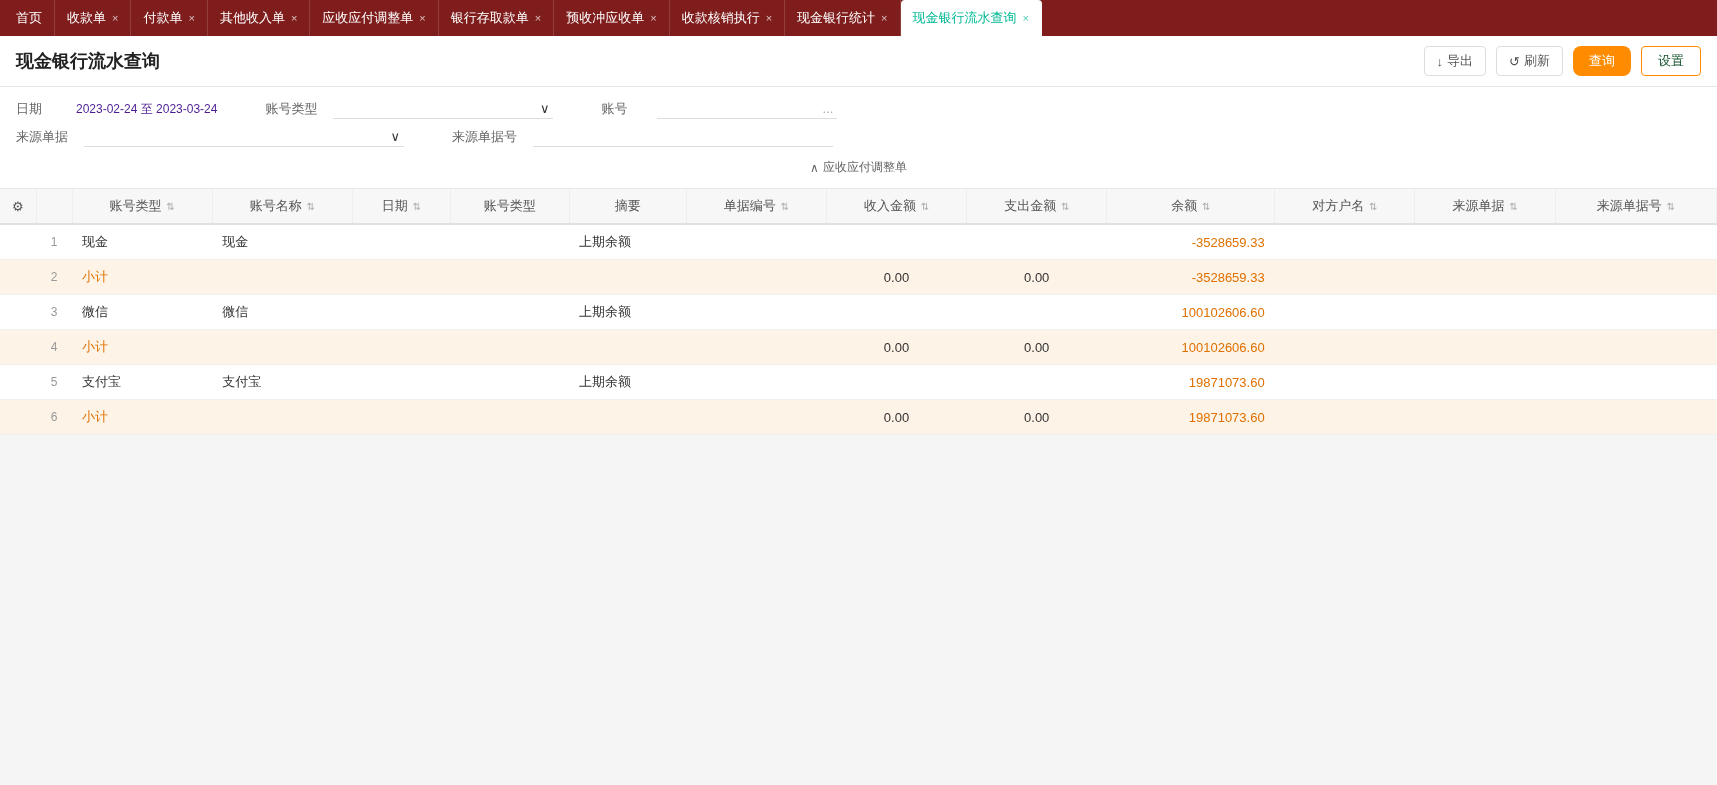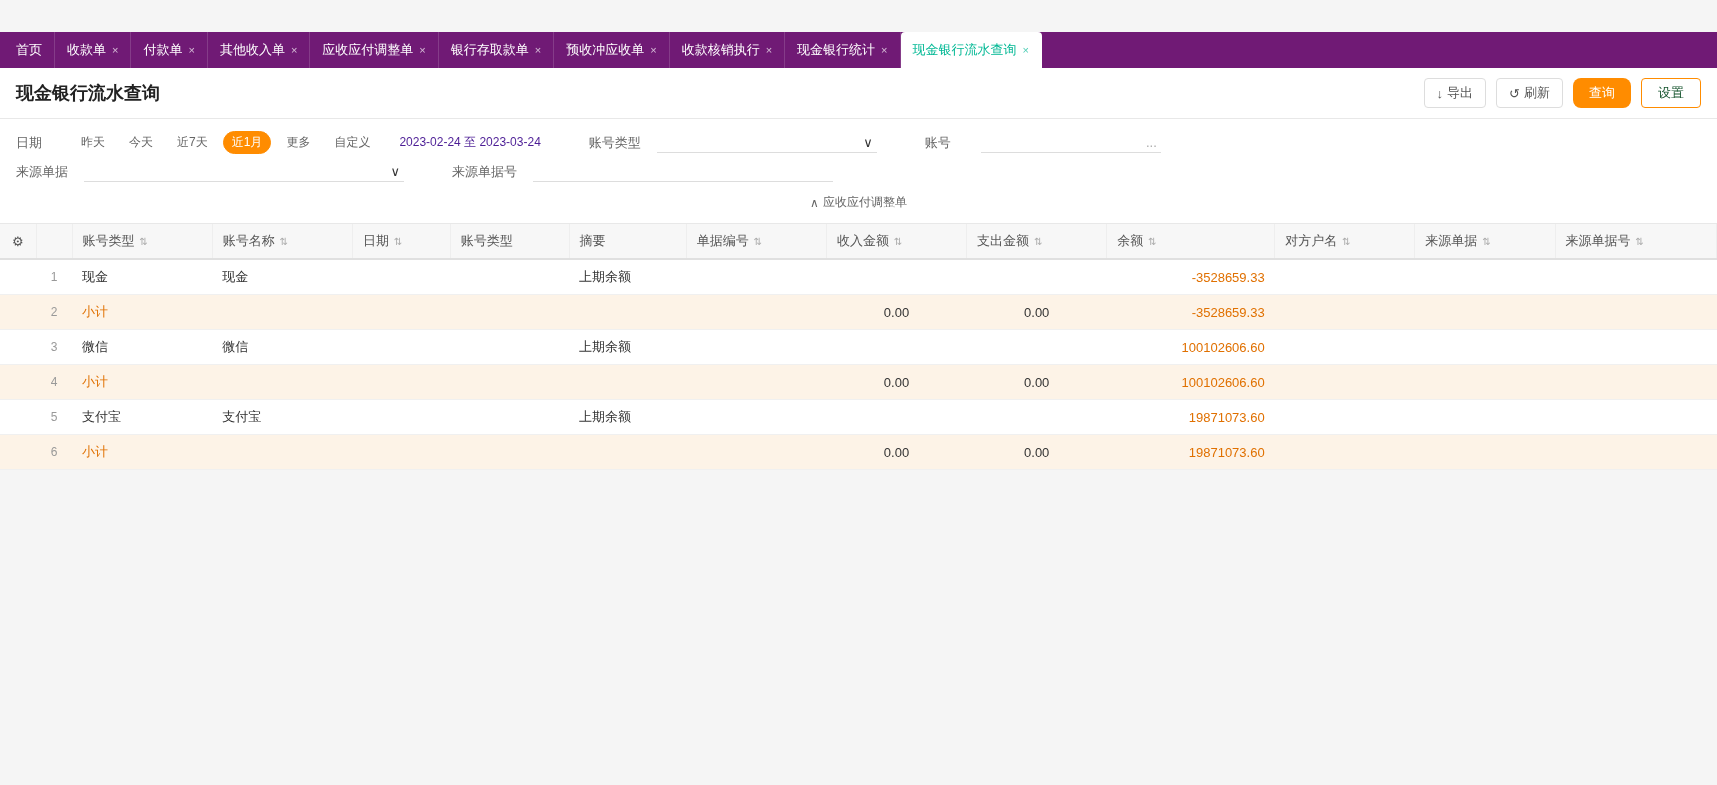--- a/index.html
+++ b/index.html
@@ -2,25 +2,24 @@
 <html><head>
   <meta charset="utf-8">
   <style>
     * { box-sizing: border-box; margin: 0; padding: 0; }
     body { font-family: 'Microsoft YaHei', Arial, sans-serif; font-size: 13px; background: #f5f5f5; color: #333; }
 
     
     .top-nav {
       display: flex;
       align-items: center;
-      background: #701a75;
+      background: #7f1d1d;
       height: 36px;
       padding: 0 4px;
       overflow: hidden;
-      margin-top: 32px;
     }
     .nav-tab {
       display: inline-flex;
       align-items: center;
       padding: 0 12px;
       height: 36px;
       color: #fff;
       font-size: 13px;
       cursor: pointer;
       white-space: nowrap;
@@ -172,21 +171,21 @@
       width: 100%;
       border-collapse: collapse;
       font-size: 13px;
     }
     thead tr {
       background: #f7f7f7;
       border-bottom: 2px solid #e0e0e0;
     }
     thead th {
       padding: 8px 10px;
-      text-align: left;
+      text-align: center;
       font-weight: normal;
       color: #555;
       white-space: nowrap;
       border-right: 1px solid #eee;
       position: relative;
     }
     thead th .sort-arrows {
       font-size: 10px;
       color: #aaa;
       margin-left: 2px;
@@ -254,28 +253,20 @@
     </button>
     <button class="btn-query">查询</button>
     <button class="btn-settings">设置</button>
   </div>
 </div>
 
 <div class="filter-area">
   <div class="filter-row">
 
     <span class="filter-label">日期</span>
-    <div class="date-options" id="date-options-container">
-    <span class="date-btn">昨天</span>
-        <span class="date-btn">今天</span>
-        <span class="date-btn">近7天</span>
-        <span class="date-btn active">近1月</span>
-        <span class="date-btn">更多</span>
-        <span class="date-btn">自定义</span>
-      </div>
     <span class="date-range">2023-02-24 至 2023-03-24</span>
 
     <span class="filter-label" style="margin-left:32px;">账号类型</span>
     <div class="filter-select" style="min-width:220px;">
       <span style="flex:1;color:#ccc;font-size:13px;"></span>
       <span>∨</span>
     </div>
 
     <span class="filter-label" style="margin-left:32px;">账号</span>
     <div style="display:flex;align-items:center;gap:4px;border-bottom:1px solid #ddd;min-width:180px;padding:2px 4px;">

